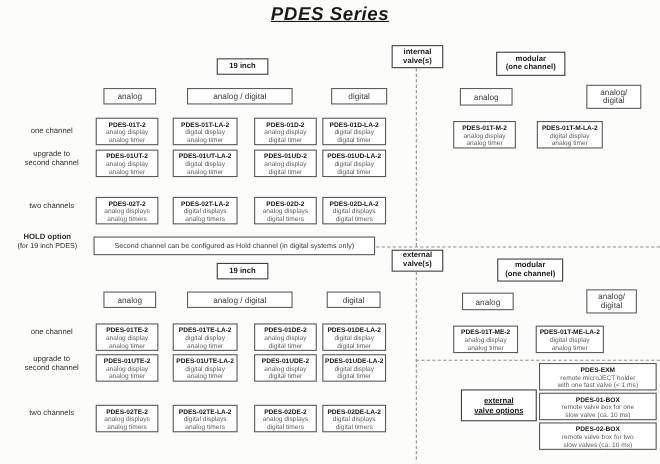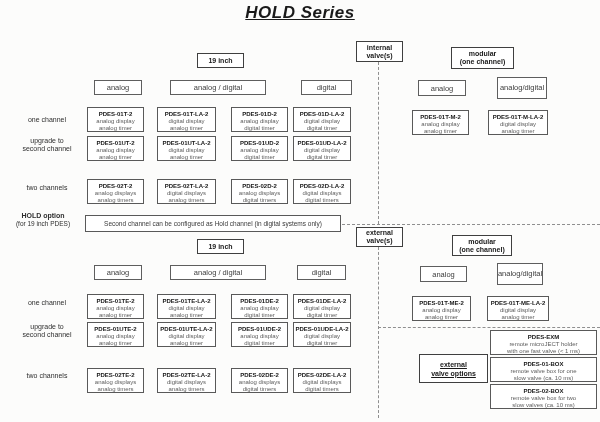--- a/index.html
+++ b/index.html
@@ -8,21 +8,21 @@
   .title{position:absolute;left:0;top:3px;width:100%;text-align:center;
     font-size:17px;font-weight:bold;font-style:italic;text-decoration:underline;
     color:#1a1a1a;letter-spacing:.5px;}
   .pb{position:absolute;height:25px;border:1px solid #595959;background:#fff;
     text-align:center;padding-top:2px;box-sizing:border-box;}
   .pc{font-size:6px;font-weight:bold;color:#161616;line-height:8px;white-space:nowrap;}
   .pd{font-size:6px;color:#5d5d5d;line-height:7px;white-space:nowrap;}
   .hdr{position:absolute;border:1px solid #5e5e5e;background:#fff;
     font-size:7.5px;color:#3d3d3d;display:flex;align-items:center;justify-content:center;
     box-sizing:border-box;text-align:center;}
-  .hdr.two{line-height:8px;}
+  .hdr.two{flex-direction:column;line-height:8px;margin-left:36px;}
   .tag{position:absolute;border:1px solid #3f3f3f;background:#fff;font-weight:bold;
     font-size:7px;color:#191919;display:flex;flex-direction:column;align-items:center;
     justify-content:center;line-height:8px;box-sizing:border-box;text-align:center;}
   .rlabel{position:absolute;font-size:7px;color:#2e2e2e;text-align:center;line-height:8px;}
   .rl-bold{font-weight:bold;}
   .rl-sub{font-size:6.5px;}
   .holdnote{position:absolute;border:1px solid #595959;background:#fff;font-size:6.5px;
     color:#3a3a3a;display:flex;align-items:center;justify-content:center;
     box-sizing:border-box;white-space:nowrap;}
   .extopt{position:absolute;border:1px solid #3f3f3f;background:#fff;font-weight:bold;
@@ -30,21 +30,21 @@
     justify-content:center;line-height:9px;box-sizing:border-box;}
   .extopt span{text-decoration:underline;}
   .dash-v{position:absolute;width:0;border-left:1px dashed #8f8f8f;}
   .dash-h{position:absolute;height:0;border-top:1px dashed #8f8f8f;}
 </style>
 </head>
 <body>
 
 <div class="canvas">
 
-  <div class="title">HOLD Series</div>
+  <div class="title">PDES Series</div>
 
   <div class="tag" style="left:197px;top:53px;width:47px;height:15px">
     <span>19 inch</span>
   </div>
 
   <div class="tag" style="left:356px;top:41px;width:47px;height:21px">
     <span>internal</span>
     <span>valve(s)</span>
   </div>
 

